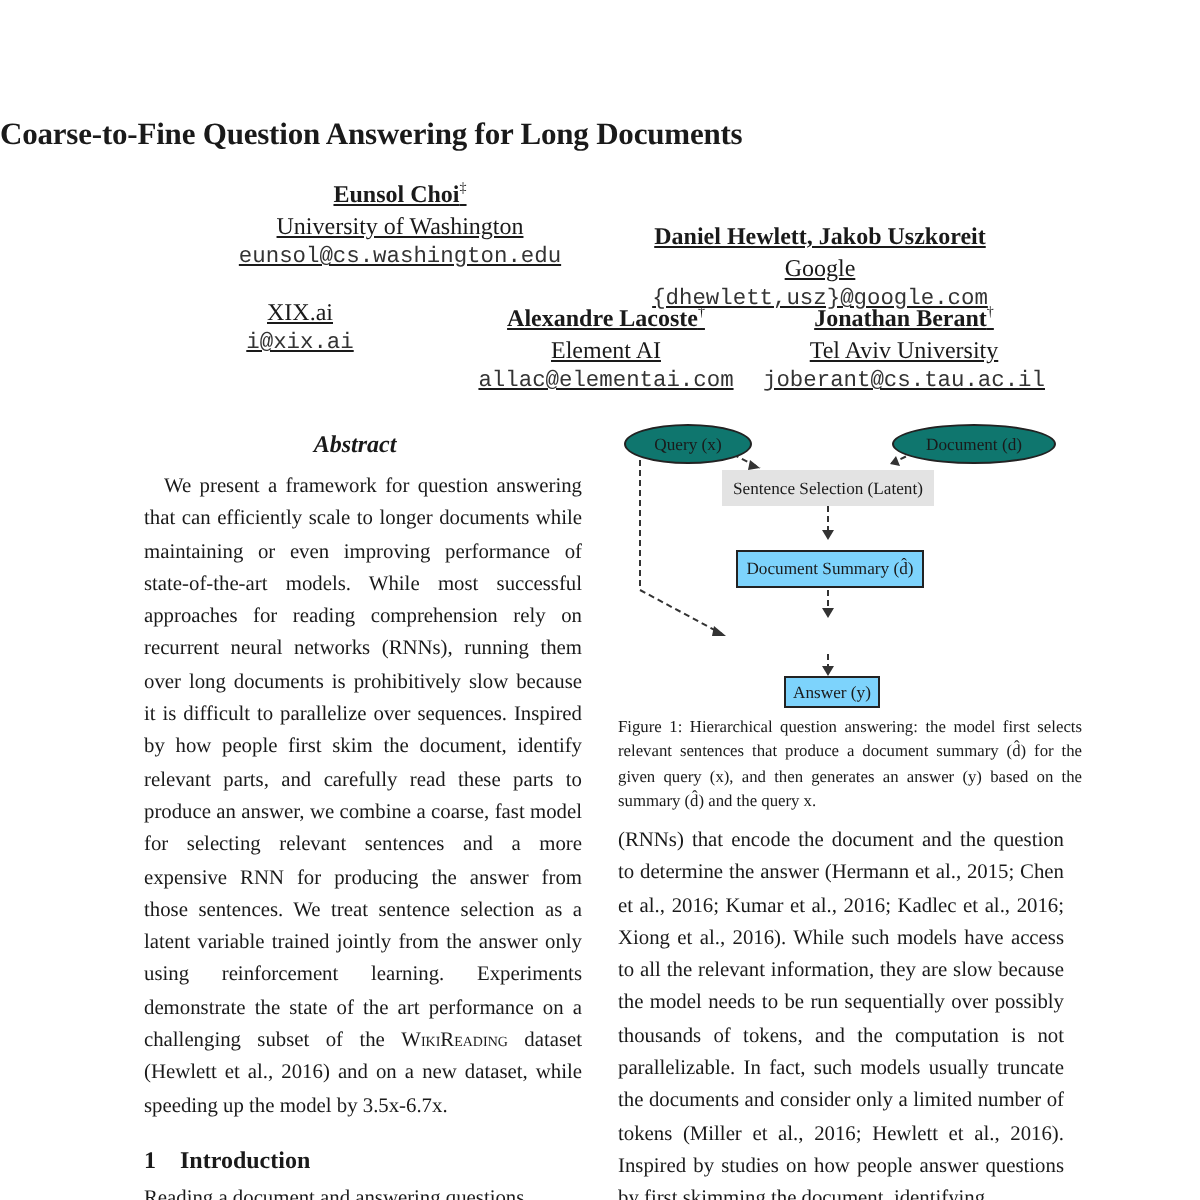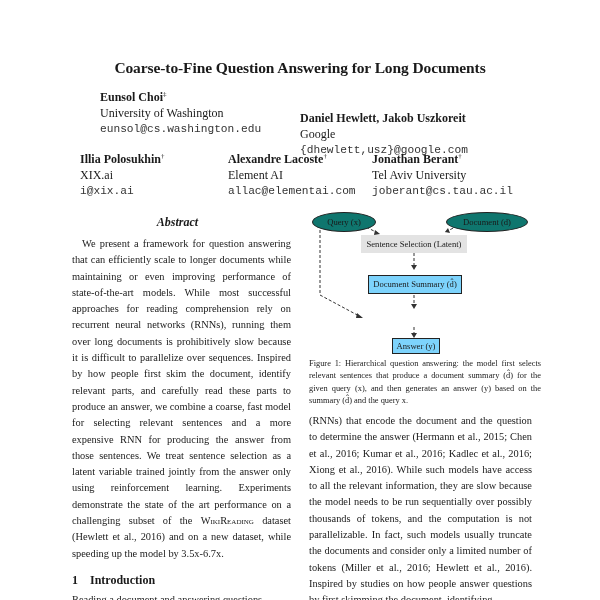--- a/index.html
+++ b/index.html
@@ -1,20 +1,20 @@
 <!DOCTYPE html>
 <html><head>
 <meta charset="utf-8">
 <style>
   html, body { margin: 0; padding: 0; background: #ffffff; }
   body { width: 600px; height: 600px; overflow: hidden; position: relative;
          font-family: "Liberation Serif", "DejaVu Serif", serif; color: #1a1a1a; }
-  .title { position: absolute; top: 59px; left: 0; width: 600px; text-align: center;
+  .title { position: absolute; top: 59px; left: 0; width: 600px; text-align: left;
            font-weight: bold; font-size: 15.5px; letter-spacing: -0.1px; }
-  .author { position: absolute; text-align: left; line-height: 16px; }
+  .author { position: absolute; text-align: center; line-height: 16px; text-decoration: underline; }
   .author .name { font-weight: bold; font-size: 12px; }
   .author .name sup { font-size: 7px; font-weight: normal; }
   .author .aff { font-size: 12px; }
   .author .email { font-family: "Liberation Mono", "DejaVu Sans Mono", monospace; font-size: 11.2px; color: #333; }
   .col { position: absolute; font-size: 10.4px; line-height: 16.3px; text-align: justify; }
   .col p { margin: 0; }
   .abstract-h { position: absolute; top: 215px; left: 55px; width: 245px; text-align: center;
                 font-weight: bold; font-size: 12px; font-style: italic; }
   .sc { font-variant: small-caps; }
   .section-h { position: absolute; top: 573px; left: 72px; font-weight: bold; font-size: 12px; }
@@ -39,21 +39,20 @@
     <div class="aff">University of Washington</div>
     <div class="email">eunsol@cs.washington.edu</div>
   </div>
   <div class="author" style="top:86px; left:300px; width:220px;margin-top:24px;">
     <div class="name"><span>Daniel Hewlett, Jakob Uszkoreit</span></div>
     <div class="aff">Google</div>
     <div class="email">{dhewlett,usz}@google.com</div>
   </div>
 
   <div class="author" style="top:148px; left:80px; width:140px;">
-    <div class="name"><span>Illia Polosukhin</span><sup>†</sup></div>
     <div class="aff">XIX.ai</div>
     <div class="email">i@xix.ai</div>
   </div>
   <div class="author" style="top:148px; left:228px; width:150px;">
     <div class="name"><span>Alexandre Lacoste</span><sup>†</sup></div>
     <div class="aff">Element AI</div>
     <div class="email">allac@elementai.com</div>
   </div>
   <div class="author" style="top:148px; left:372px; width:160px;">
     <div class="name"><span>Jonathan Berant</span><sup>†</sup></div>

